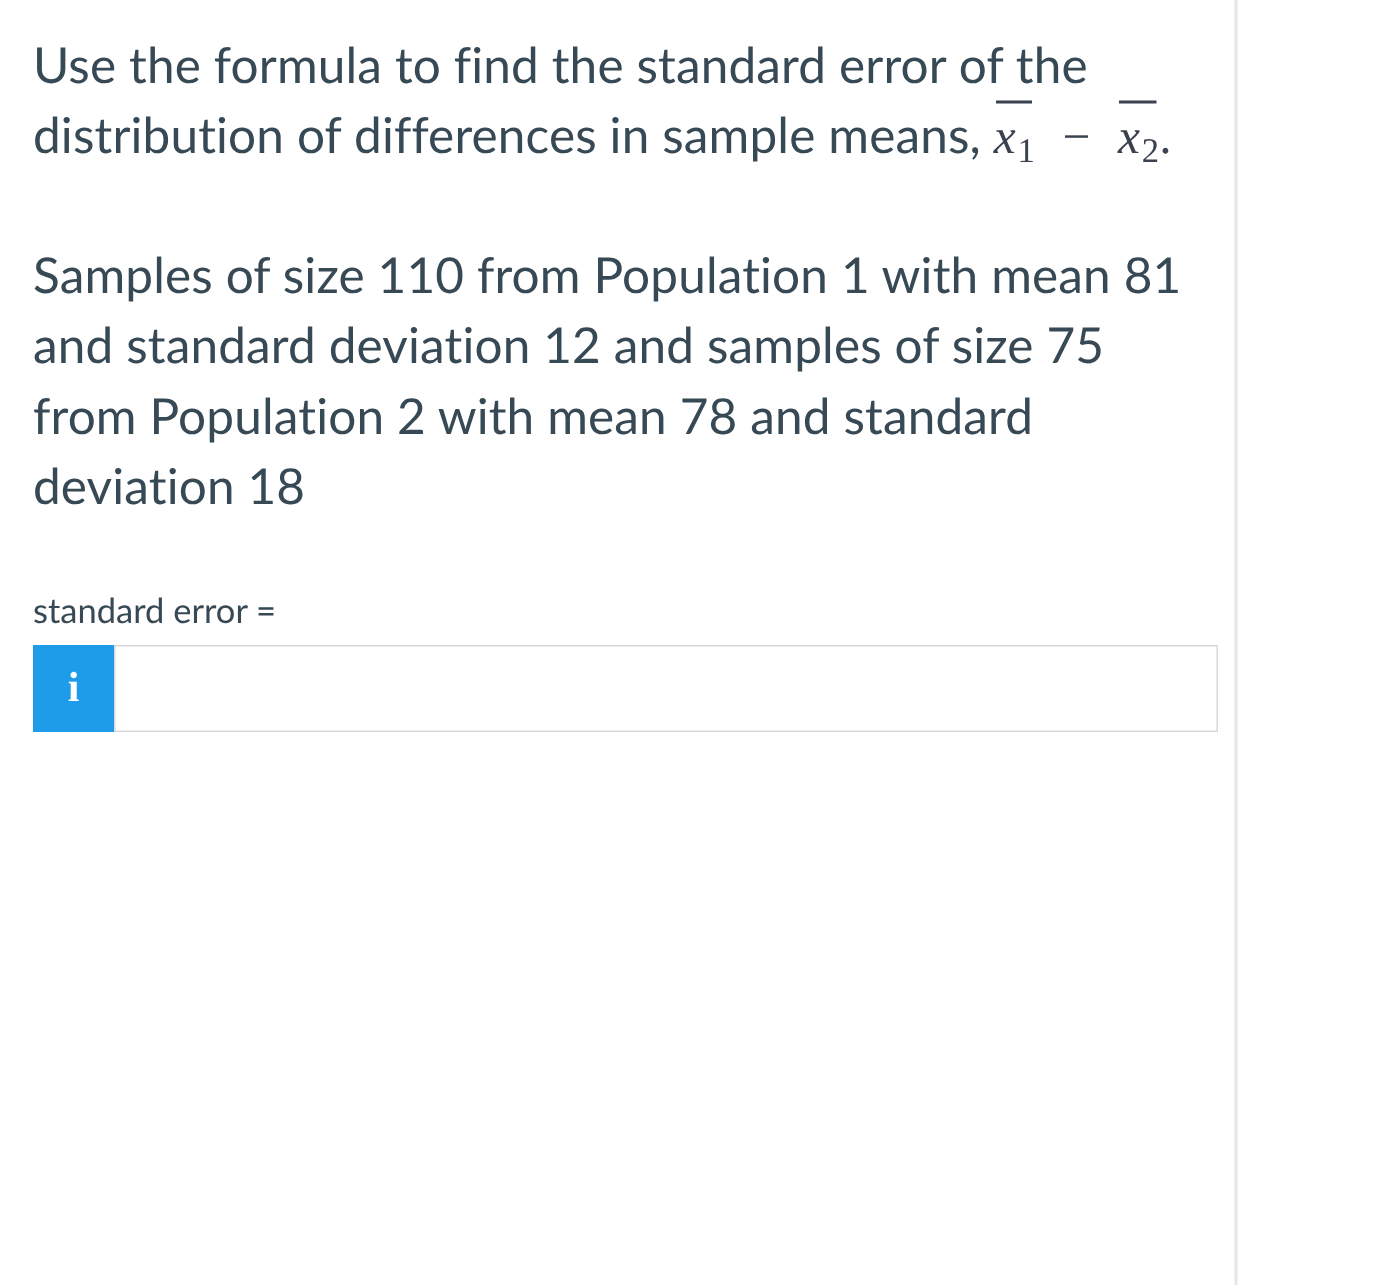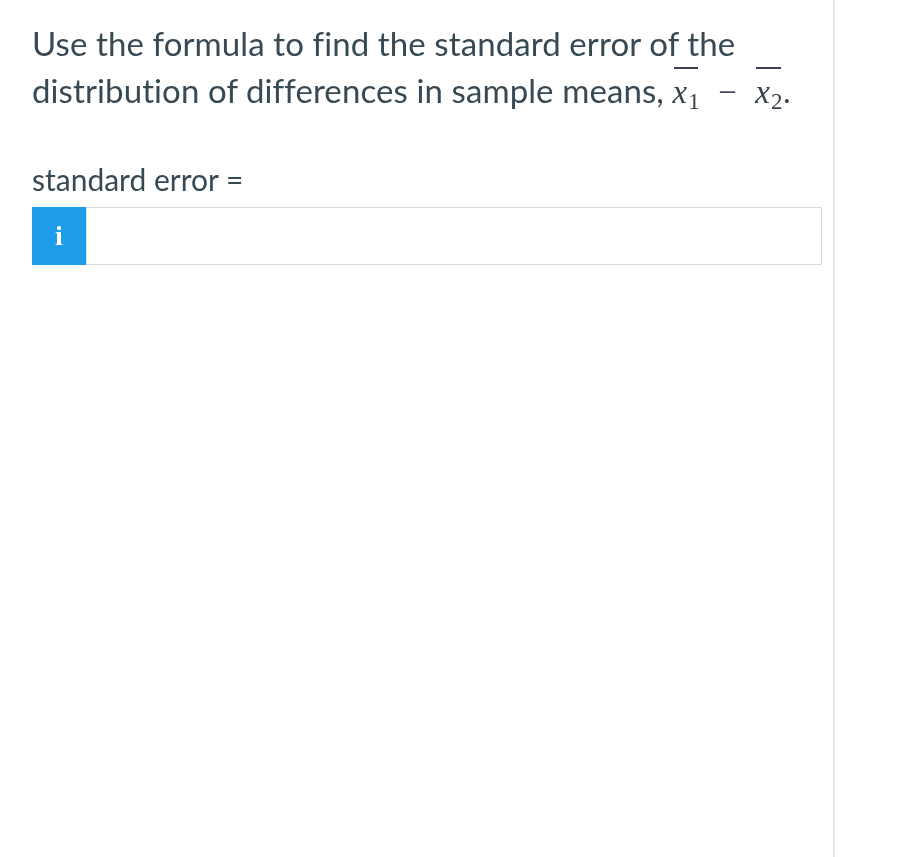--- a/index.html
+++ b/index.html
@@ -6,21 +6,20 @@
   html, body {
     margin: 0; padding: 0;
     width: 915px; height: 857px;
     background: #fff;
     font-family: "Lato", "Segoe UI", "Helvetica Neue", Arial, sans-serif;
   }
   .page {
     position: relative;
     width: 835px; height: 857px;
     background: #fff;
-    margin-left: 10px;
   }
   .right-divider {
     position: absolute;
     right: 10px; top: 0; bottom: 0;
     width: 2px;
     background: #e6e6e6;
   }
   .content {
     padding: 20px 36px 0 22px;
     color: #374955;
@@ -57,21 +56,21 @@
     padding-left: 1px;
   }
   .minus {
     display: inline-block;
     margin: 0 10px;
   }
   .answer-block {
     margin-top: 4px;
   }
   .answer-label {
-    font-size: 30px;
+    font-size: 23px;
     color: #374955;
     margin-bottom: 10px;
   }
   .input-row {
     display: flex;
     align-items: stretch;
     width: 790px;
     height: 58px;
   }
   .info-btn {
@@ -109,20 +108,21 @@
 
     <p class="para">
       <span>Use the formula to find the standard error of the distribution of differences in sample means, </span>
       <span class="formula">
         <span class="xbar">x<span class="sub">1</span></span>
         <span class="minus">−</span>
         <span class="xbar">x<span class="sub">2</span></span><span>.</span>
       </span>
     </p>
 
+    <p class="para">Samples of size 110 from Population 1 with mean 81 and standard deviation 12 and samples of size 75 from Population 2 with mean 78 and standard deviation 18</p>
 
 
     <div class="answer-block">
       <div class="answer-label">standard error =</div>
       <div class="input-row">
         <button class="info-btn">
           <span>i</span>
         </button>
         <input class="answer-input" type="text" placeholder="" style="">
       </div>

